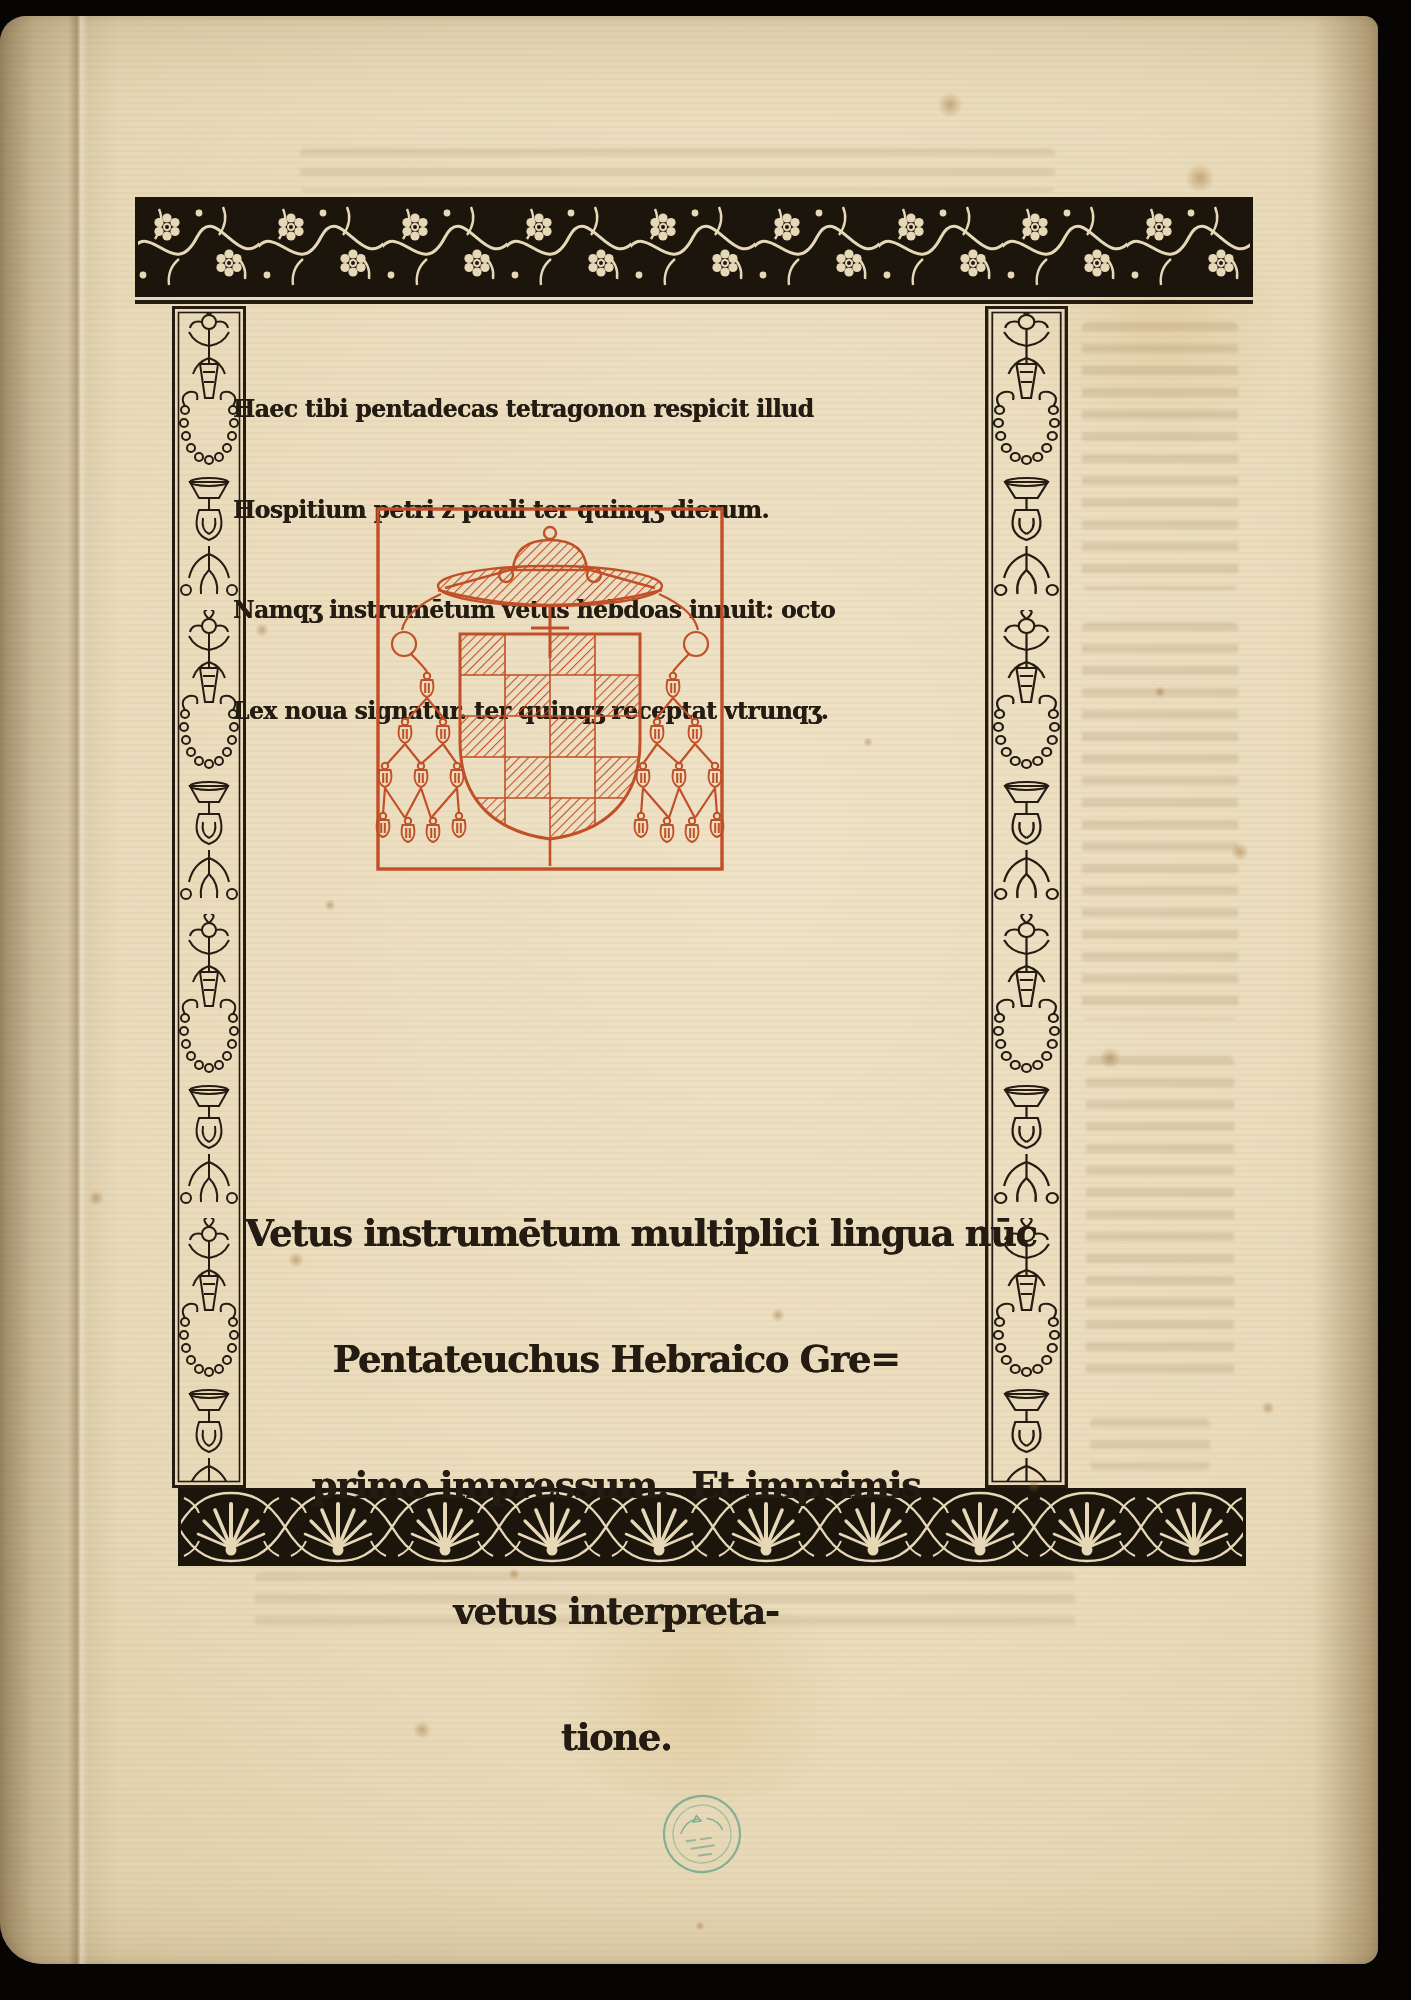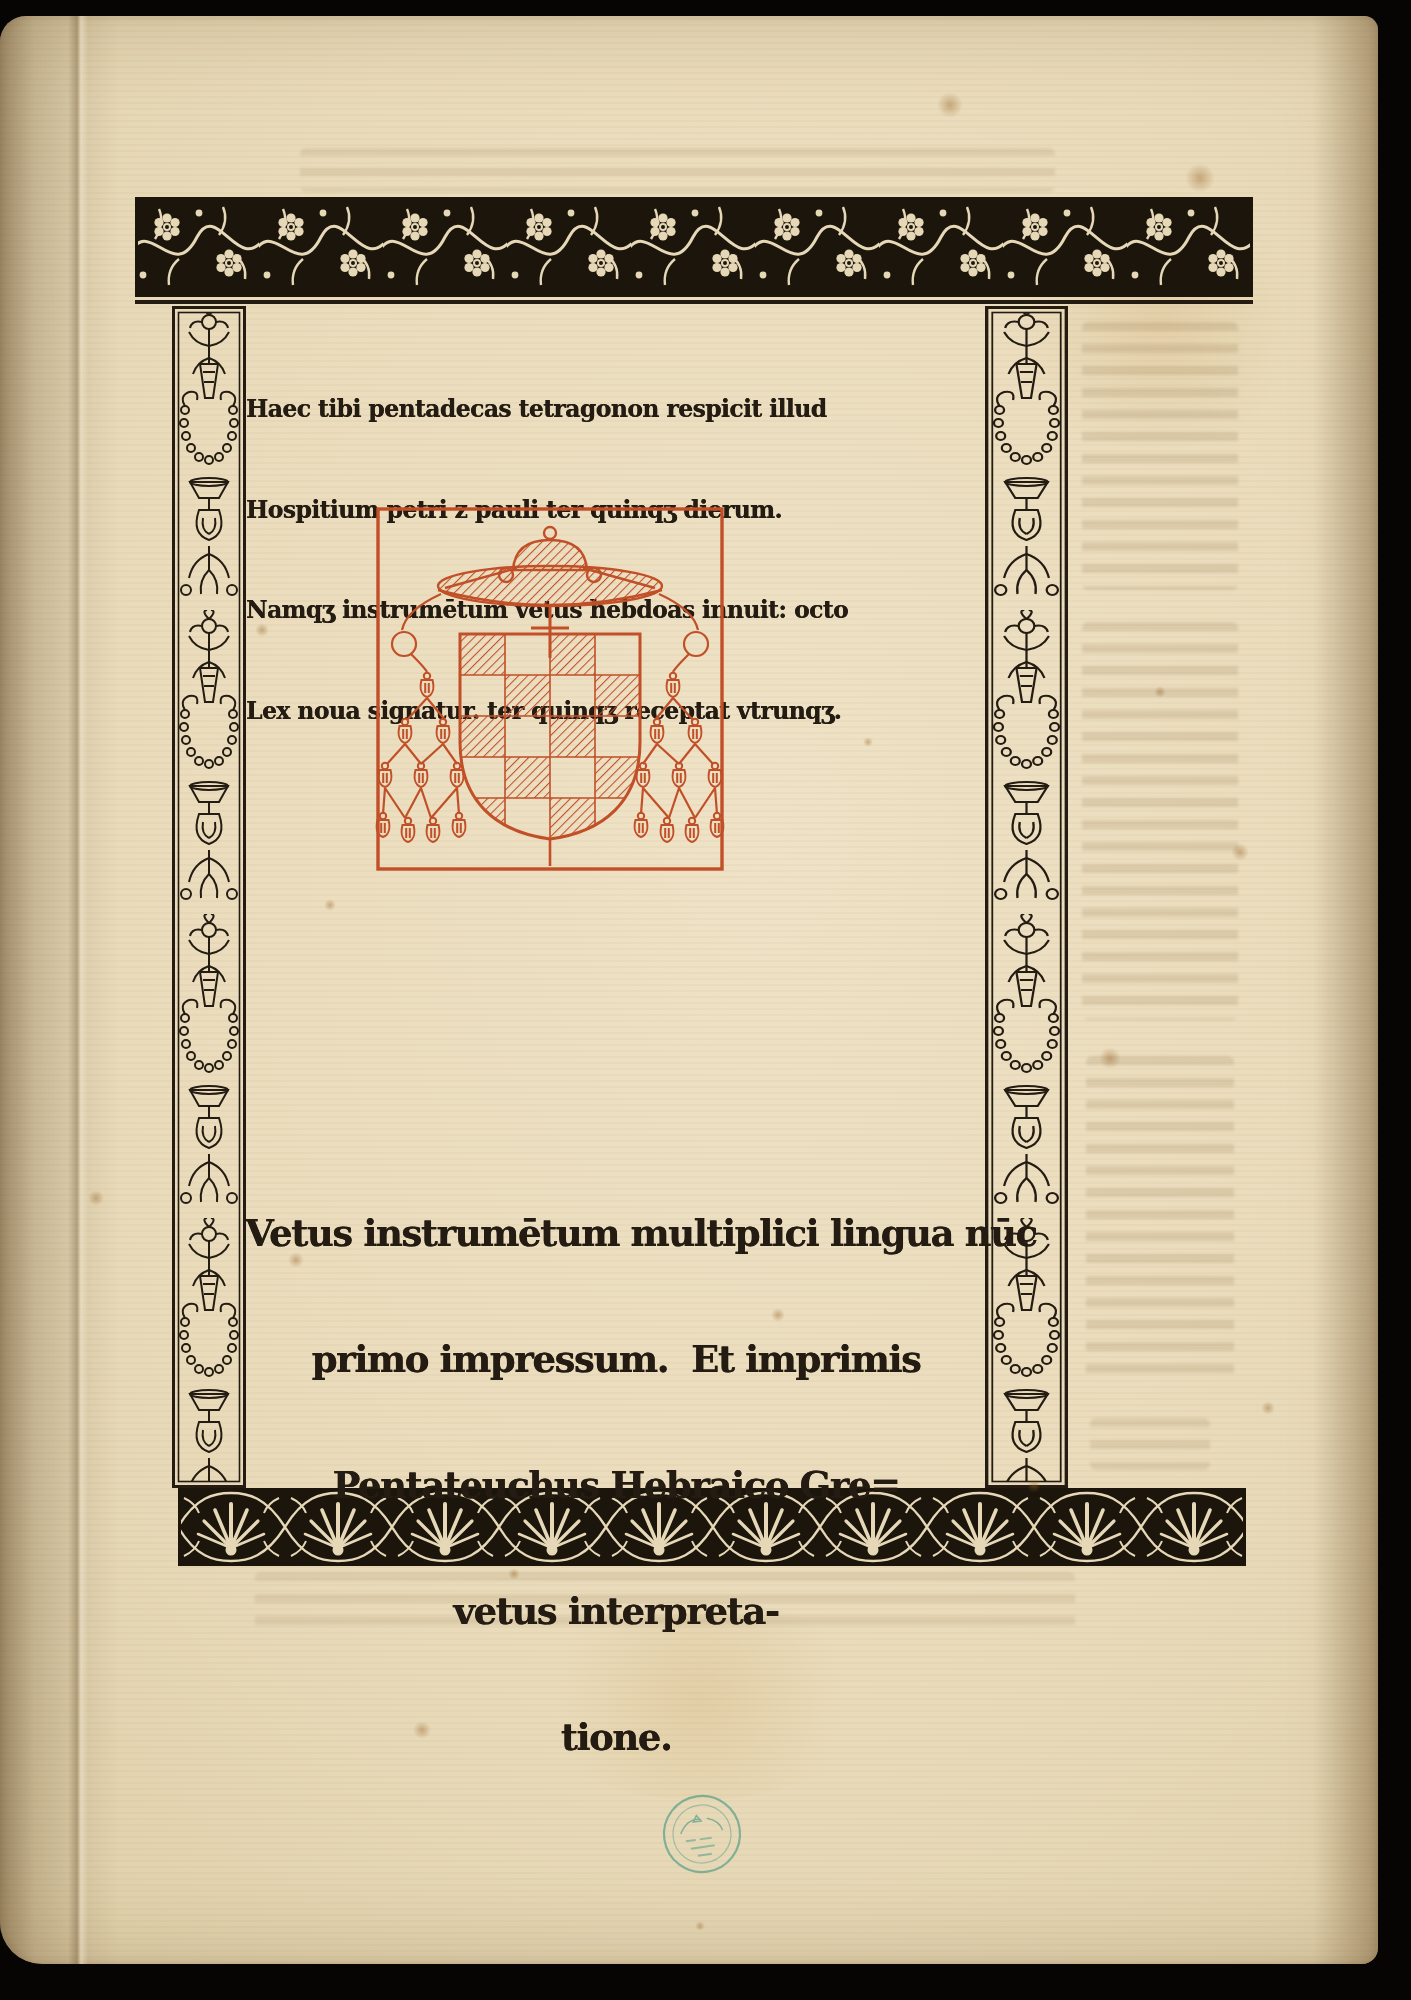--- a/index.html
+++ b/index.html
@@ -18,21 +18,21 @@
         background:linear-gradient(90deg, rgba(0,0,0,0) 0, rgba(86,58,24,.30) 45%, rgba(248,240,219,.45) 65%, rgba(0,0,0,0) 100%);}
   .right-edge{position:absolute;left:1296px;top:16px;width:82px;height:1948px;border-radius:0 14px 16px 0;
         background:linear-gradient(270deg, rgba(92,62,24,.34), rgba(92,62,24,0) 80%);}
   
   .band-top{position:absolute;left:135px;top:197px;width:1118px;height:107px;}
   .band-bottom{position:absolute;left:178px;top:1488px;width:1068px;height:78px;}
   .col{position:absolute;top:306px;height:1182px;}
   .col-left{left:172px;width:74px;}
   .col-right{left:985px;width:83px;}
   
-  .verse{position:absolute;left:246px;top:326px;width:560px;color:#241c12;
+  .verse{position:absolute;left:233px;top:326px;width:560px;color:#241c12;
          font-size:23.5px;line-height:33.5px;font-weight:700;letter-spacing:-0.6px;white-space:pre;}
   .title{position:absolute;left:245px;top:1128px;width:742px;text-align:center;color:#241c12;
          font-size:37px;line-height:42px;font-weight:700;letter-spacing:-1.4px;white-space:pre;}
   .verse div,.title div{text-shadow:0.35px 0 0 #241c12;}
   
   .arms{position:absolute;left:375px;top:506px;width:350px;height:366px;}
   
   .stamp{position:absolute;left:659px;top:1791px;width:86px;height:86px;filter:blur(0.5px);}
   
   .bleed{position:absolute;filter:blur(1.6px);opacity:.45;border-radius:6px;
@@ -233,22 +233,22 @@
       <rect x="85" y="292" width="45" height="41" fill="url(#a-rh)"></rect>
       <rect x="175" y="292" width="45" height="41" fill="url(#a-rh)"></rect>
       <path d="M130,128 V333 M175,128 V333 M220,128 V333 M85,169 H265 M85,210 H265 M85,251 H265 M85,292 H265" stroke="#c14f27" stroke-width="1.6" fill="none"></path>
     </g>
     <path d="M85,128 H265 V236 C265,296 228,326 175,333 C122,326 85,296 85,236 Z" fill="none" stroke="#c14f27" stroke-width="3"></path>
     <path d="M175,333 V360" stroke="#c14f27" stroke-width="2.6"></path>
   </svg>
 
   <div class="title">
     <div>Vetus instrumētum multiplici lingua nūc</div>
+    <div>Pentateuchus Hebraico Gre=</div>
     <div>primo impressum.  Et imprimis</div>
-    <div>Pentateuchus Hebraico Gre=</div>
     <div>vetus interpreta-</div>
     <div>tione.</div>
   </div>
 
   <svg class="stamp" viewBox="0 0 86 86">
     <g stroke="#2f8f7e" fill="none" opacity="0.55" transform="rotate(-8 43 43)">
       <circle cx="43" cy="43" r="38" stroke-width="2.2"></circle>
       <circle cx="43" cy="43" r="29" stroke-width="1.2" opacity="0.7"></circle>
       <path d="M22,40 q8,-14 20,-12 M50,28 q12,4 14,14" stroke-width="1.5"></path>
       <path d="M26,48 h10 M40,48 h12 M30,56 h24 M36,64 h14" stroke-width="2" opacity="0.8"></path>

